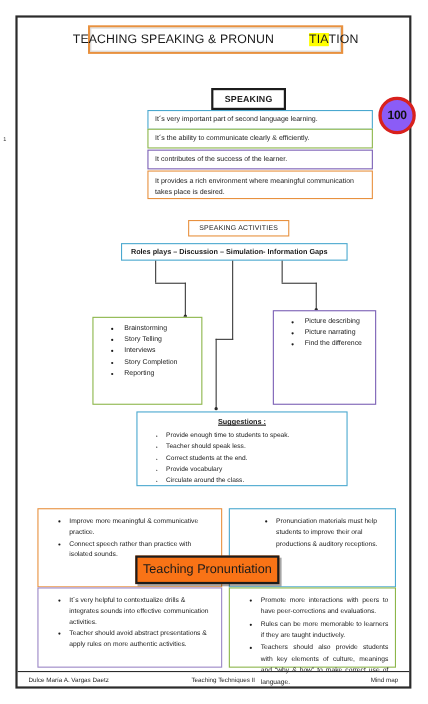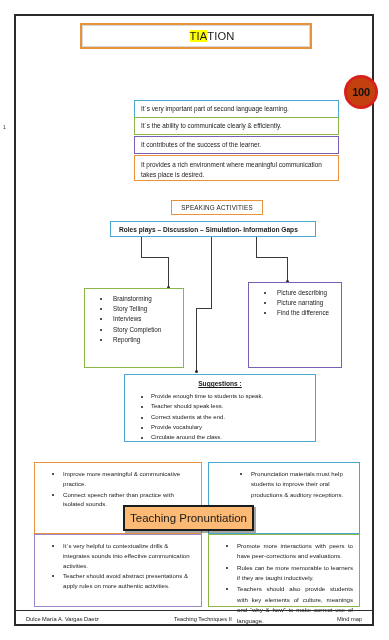--- a/index.html
+++ b/index.html
@@ -45,25 +45,25 @@
     font-size:11.2px;
     letter-spacing:.1px;
     white-space:nowrap;
     box-sizing:border-box;
   }
   .hl{background:#ffff00;margin-left:32px;}
 
   
   .sign100{
     position:absolute;
-    left:328px; top:59px;
+    left:328px; top:72px;
     width:34px; height:34px;
     border-radius:50%;
     border:3.4px solid #d8211d;
-    background:#c2410c;
+    background:#8b5cf6;
     box-sizing:border-box;
     display:flex;align-items:center;justify-content:center;
     font-size:11px; font-weight:bold; color:#111;
     letter-spacing:-.3px;
   }
 
   
   .speaking-hdr{
     position:absolute;
     left:176px; top:64px;
@@ -166,21 +166,21 @@
   .q-br{left:192px; top:518px; width:152px; height:73px; border:1.8px solid #8cb64a;}
   .q-tr ul{padding-left:36px;}
   .q-tr li{line-height:1.7;}
   .q-br li{text-align:justify; line-height:1.7;}
 
   .center-label{
     position:absolute;
     left:107px; top:489px;
     width:131px; height:26px;
     border:2.4px solid #1c1c1c;
-    background:#fdba74;
+    background:#f97316;
     box-sizing:border-box;
     display:flex;align-items:center;justify-content:center;
     font-size:11.5px;
     z-index:6;
     box-shadow:2px 2px 0 rgba(0,0,0,.35);
   }
 
   
   .footer{
     position:absolute;
@@ -198,27 +198,29 @@
 </style>
 </head>
 <body>
 
 <div class="margin-num">1</div>
 
 <div id="page">
 
   <div class="title-box">
     <div class="title-inner">
+      <span>TEACHING SPEAKING &amp; PRONUN</span>
         <span class="hl">TIA</span>
         <span>TION</span>
     </div>
   </div>
 
   <div class="sign100">100</div>
 
+  <div class="speaking-hdr">SPEAKING</div>
 
   <div class="stmt s1">It´s very important  part of second language learning.</div>
   <div class="stmt s2">It´s the ability to communicate  clearly &amp; efficiently.</div>
   <div class="stmt s3">It contributes  of the success of the learner.</div>
   <div class="stmt s4">It provides  a rich environment  where meaningful communication  takes place is desired.</div>
 
   <div class="act-hdr">SPEAKING ACTIVITIES</div>
   <div class="roles-bar">Roles plays – Discussion – Simulation- Information Gaps</div>
 
   <div class="ln" style="left:125px;top:221px;width:1.1px;height:20px;"></div>

